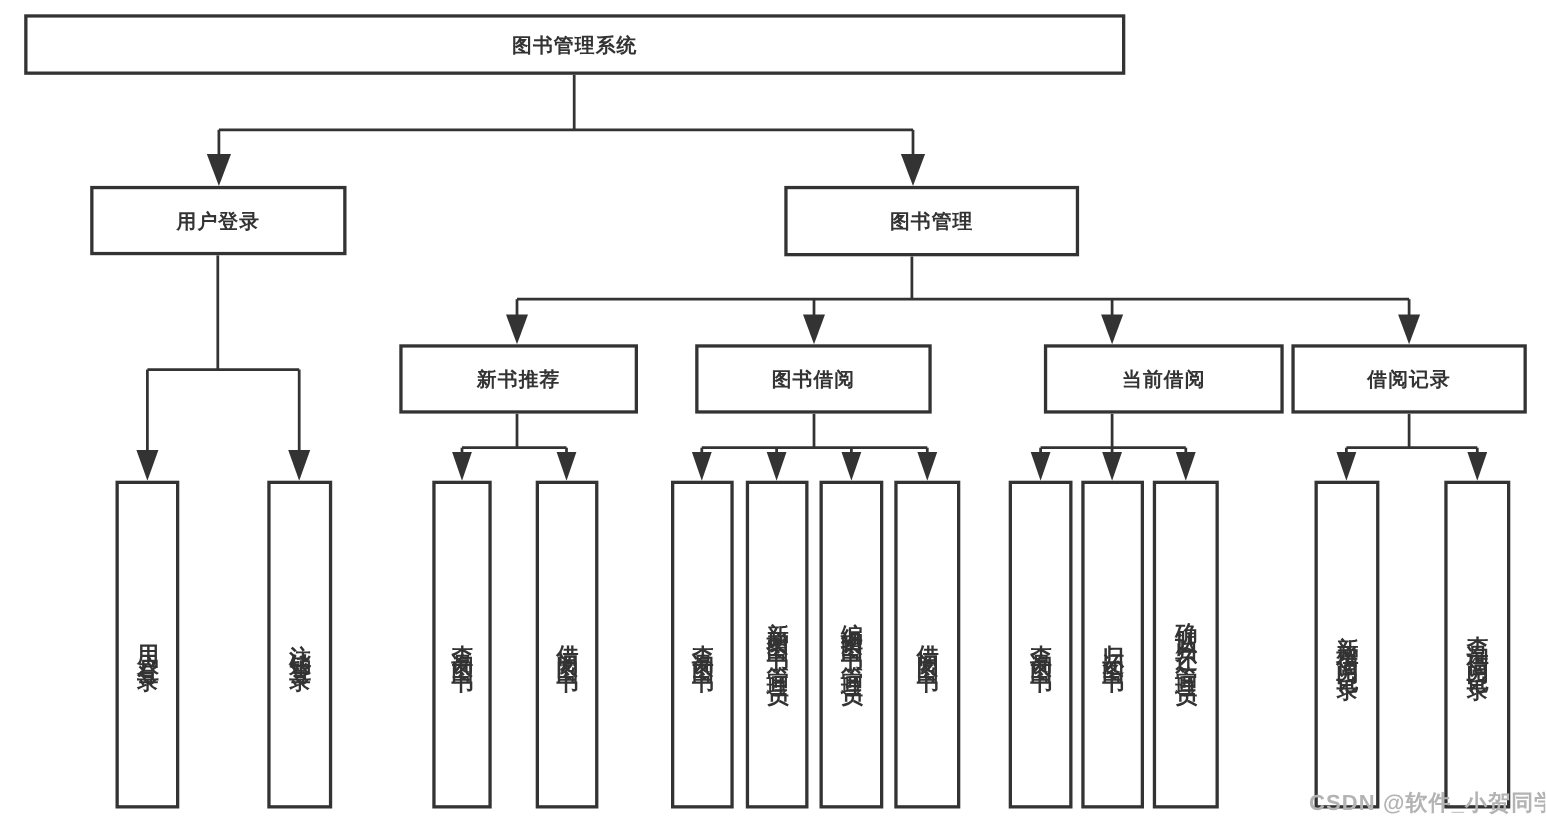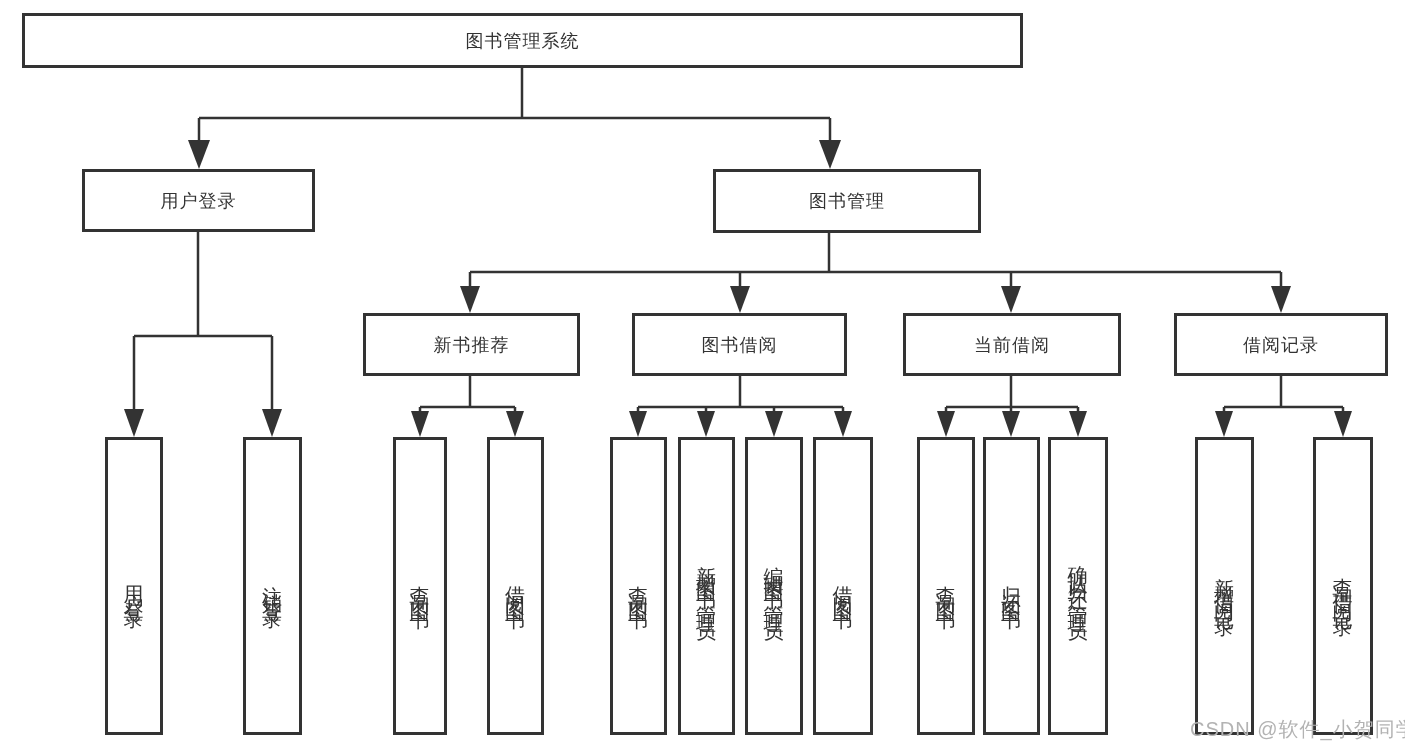--- a/index.html
+++ b/index.html
@@ -3,20 +3,21 @@
 <meta charset="utf-8">
 <style>
   html, body { margin: 0; padding: 0; background: #ffffff; }
   .canvas {
     position: relative;
     width: 1405px;
     height: 747px;
     background: #ffffff;
     font-family: "Liberation Sans", sans-serif;
     overflow: hidden;
+    font-weight: bold;
   }
   .connectors {
     position: absolute;
     left: 0; top: 0;
     width: 1405px; height: 747px;
   }
   .hbox {
     position: absolute;
     box-sizing: border-box;
     border: 3px solid #333333;
@@ -142,21 +143,21 @@
   <div class="hbox" style="left:713px;top:169px;width:268px;height:64px">
     <span class="lbl">图书管理</span>
   </div>
 
   <div class="hbox" style="left:363px;top:313px;width:217px;height:63px">
     <span class="lbl">新书推荐</span>
   </div>
   <div class="hbox" style="left:632px;top:313px;width:215px;height:63px">
     <span class="lbl">图书借阅</span>
   </div>
-  <div class="hbox" style="left:903px;top:313px;width:218px;height:63px">
+  <div class="hbox" style="left:949px;top:313px;width:218px;height:63px">
     <span class="lbl">当前借阅</span>
   </div>
   <div class="hbox" style="left:1174px;top:313px;width:214px;height:63px">
     <span class="lbl">借阅记录</span>
   </div>
 
   <div class="vbox" style="left:105px;top:437px;width:58px;height:298px">
     <span class="lbl">用户登录</span>
   </div>
   <div class="vbox" style="left:243px;top:437px;width:59px;height:298px">

